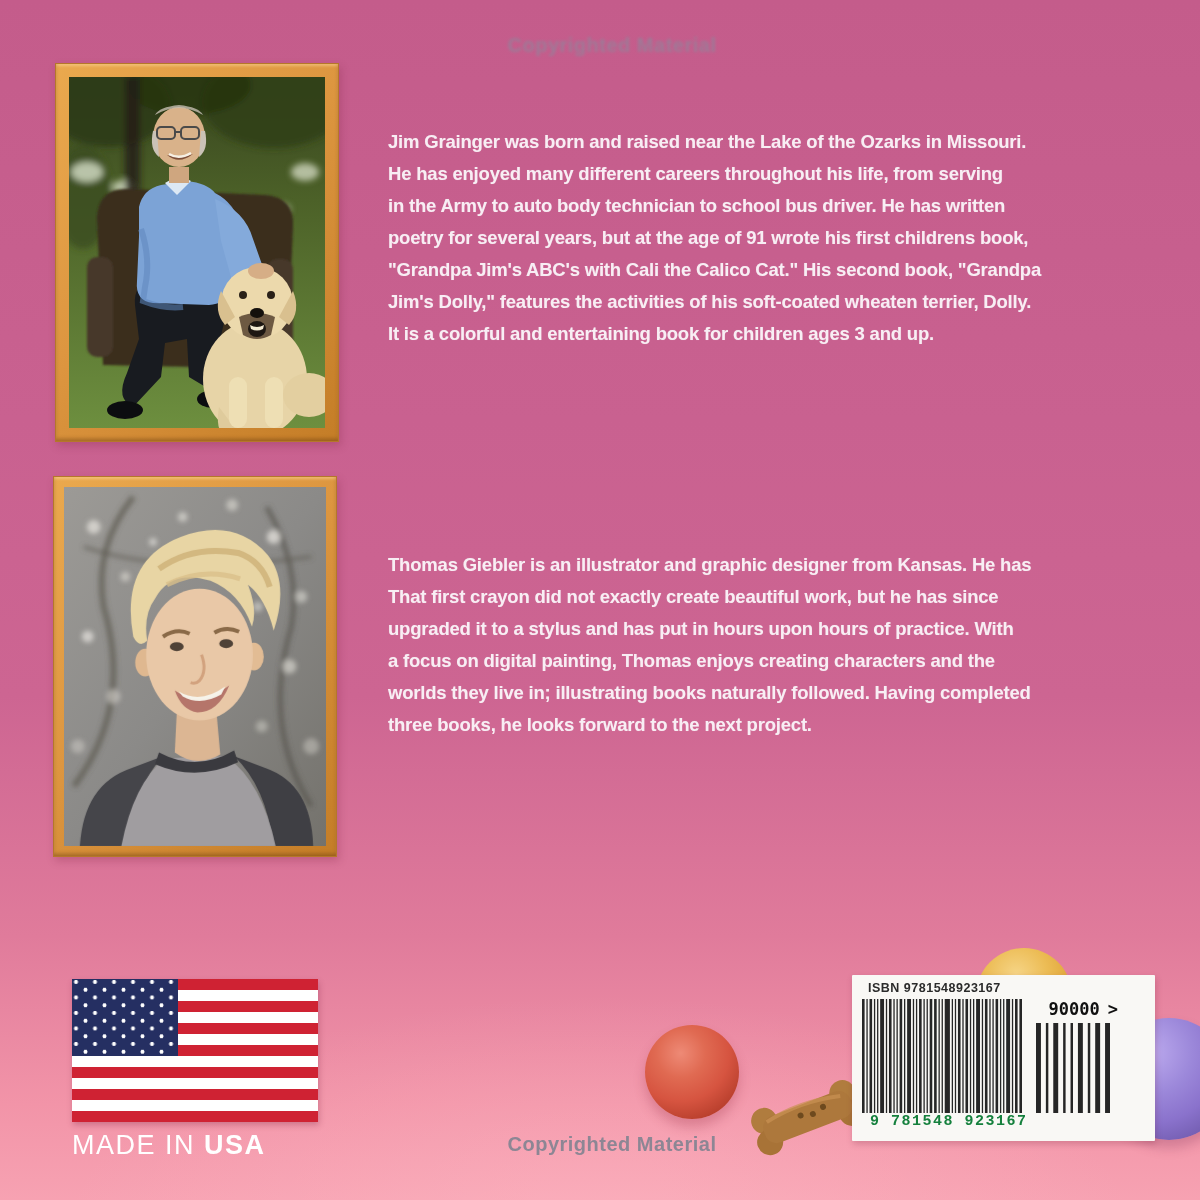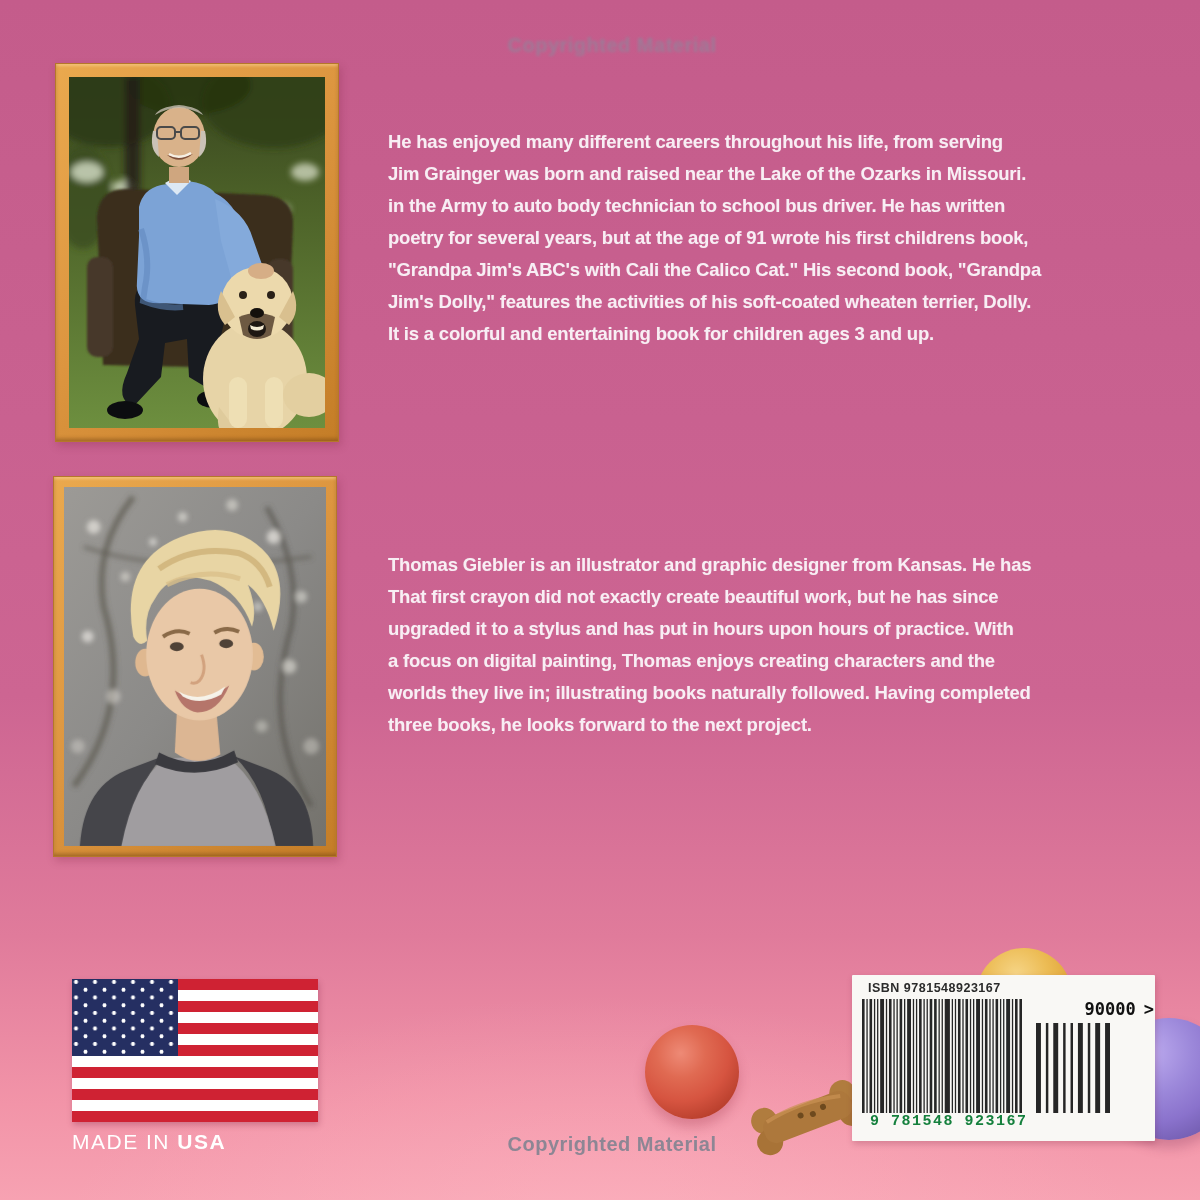--- a/index.html
+++ b/index.html
@@ -30,21 +30,21 @@
   
   .flag{position:absolute;left:72px;top:979px;width:246px;height:143px;
     background:repeating-linear-gradient(180deg,#cf2233 0 11px,#ffffff 11px 22px);
     box-shadow:1px 3px 6px rgba(120,30,60,.3);}
   .canton{position:absolute;left:0;top:0;width:106px;height:77px;background-color:#252f62;
     background-image:
       radial-gradient(circle,#fff 1.7px,rgba(255,255,255,0) 2.3px),
       radial-gradient(circle,#fff 1.7px,rgba(255,255,255,0) 2.3px);
     background-size:19px 15.5px,19px 15.5px;
     background-position:4px 3px,13.5px 10.7px;}
-  .madein{position:absolute;left:72px;top:1130px;color:#ffffff;font-size:21px;letter-spacing:1.5px;font-weight:400;}
+  .madein{position:absolute;left:72px;top:1130px;color:#ffffff;font-size:27px;letter-spacing:1.5px;font-weight:400;}
   .madein b{font-weight:700;}
   
   .ball{position:absolute;border-radius:50%;}
   .ball-red{left:645px;top:1025px;width:94px;height:94px;z-index:1;
     background:radial-gradient(circle at 38% 30%,#ee8a76 0%,#e06a52 28%,#d65440 55%,#b13a28 85%,#9c2f1f 100%);
     box-shadow:0 8px 12px rgba(140,30,50,.25);}
   .ball-yellow{left:976px;top:948px;width:96px;height:96px;z-index:1;
     background:radial-gradient(circle at 42% 28%,#f6d587 0%,#ecbc55 35%,#dfa438 65%,#b97c1e 95%);}
   .ball-purple{left:1108px;top:1018px;width:122px;height:122px;z-index:1;
     background:radial-gradient(circle at 35% 28%,#bcaaee 0%,#9c88da 35%,#8a72cc 60%,#64509f 95%);
@@ -52,21 +52,21 @@
   .bone{position:absolute;left:748px;top:1078px;width:120px;height:80px;z-index:1;transform:rotate(-21deg);}
   .bone svg{display:block;width:100%;height:100%;}
   
   .barcode{position:absolute;left:852px;top:975px;width:303px;height:166px;background:#f9f8f5;z-index:2;
     box-shadow:1px 3px 6px rgba(120,30,60,.25);border-radius:1px;}
   .isbn-top{position:absolute;left:16px;top:6px;font-size:12.5px;font-weight:700;color:#2b2b2b;letter-spacing:.5px;filter:blur(.7px);}
   .bars-main{position:absolute;left:10px;top:24px;width:160px;height:114px;}
   .bars-supp{position:absolute;left:184px;top:48px;width:74px;height:90px;}
   .digits{position:absolute;left:6px;top:138px;font-family:"Liberation Mono",monospace;font-size:15px;font-weight:700;letter-spacing:1.5px;color:#15803d;white-space:nowrap;margin-left:12px;}
   .price{position:absolute;left:170px;top:24px;width:96px;display:flex;justify-content:flex-end;gap:8px;
-    font-family:"DejaVu Sans Mono",monospace;font-size:17px;font-weight:700;color:#111;padding-left:36px;}
+    font-family:"DejaVu Sans Mono",monospace;font-size:17px;font-weight:700;color:#111;}
 </style>
 </head>
 <body>
 
 <div class="page">
 
   <div class="wm wm-top">Copyrighted Material</div>
 
   <div class="frame frame1">
     <div class="photo">
@@ -135,22 +135,22 @@
           <ellipse cx="188" cy="236" rx="7" ry="5" fill="#14100c"></ellipse>
           <ellipse cx="188" cy="252" rx="9" ry="8" fill="#1d1712"></ellipse>
           <path d="M181 248 q7 4 14 0 l-1 4 q-6 3 -12 0 z" fill="#f2ead2"></path>
           <ellipse cx="192" cy="194" rx="13" ry="8" fill="#d6ae86"></ellipse>
         </g>
       </svg>
     </div>
   </div>
 
   <div class="bio bio1">
+    <div class="line">Jim Grainger was born and raised near the Lake of the Ozarks in Missouri.</div>
     <div class="line">He has enjoyed many different careers throughout his life, from serving</div>
-    <div class="line">Jim Grainger was born and raised near the Lake of the Ozarks in Missouri.</div>
     <div class="line">in the Army to auto body technician to school bus driver. He has written</div>
     <div class="line">poetry for several years, but at the age of 91 wrote his first childrens book,</div>
     <div class="line">"Grandpa Jim's ABC's with Cali the Calico Cat." His second book, "Grandpa</div>
     <div class="line">Jim's Dolly," features the activities of his soft-coated wheaten terrier, Dolly.</div>
     <div class="line">It is a colorful and entertaining book for children ages 3 and up.</div>
   </div>
 
   <div class="frame frame2">
     <div class="photo">
       <svg viewBox="0 0 265 360" preserveAspectRatio="none">

